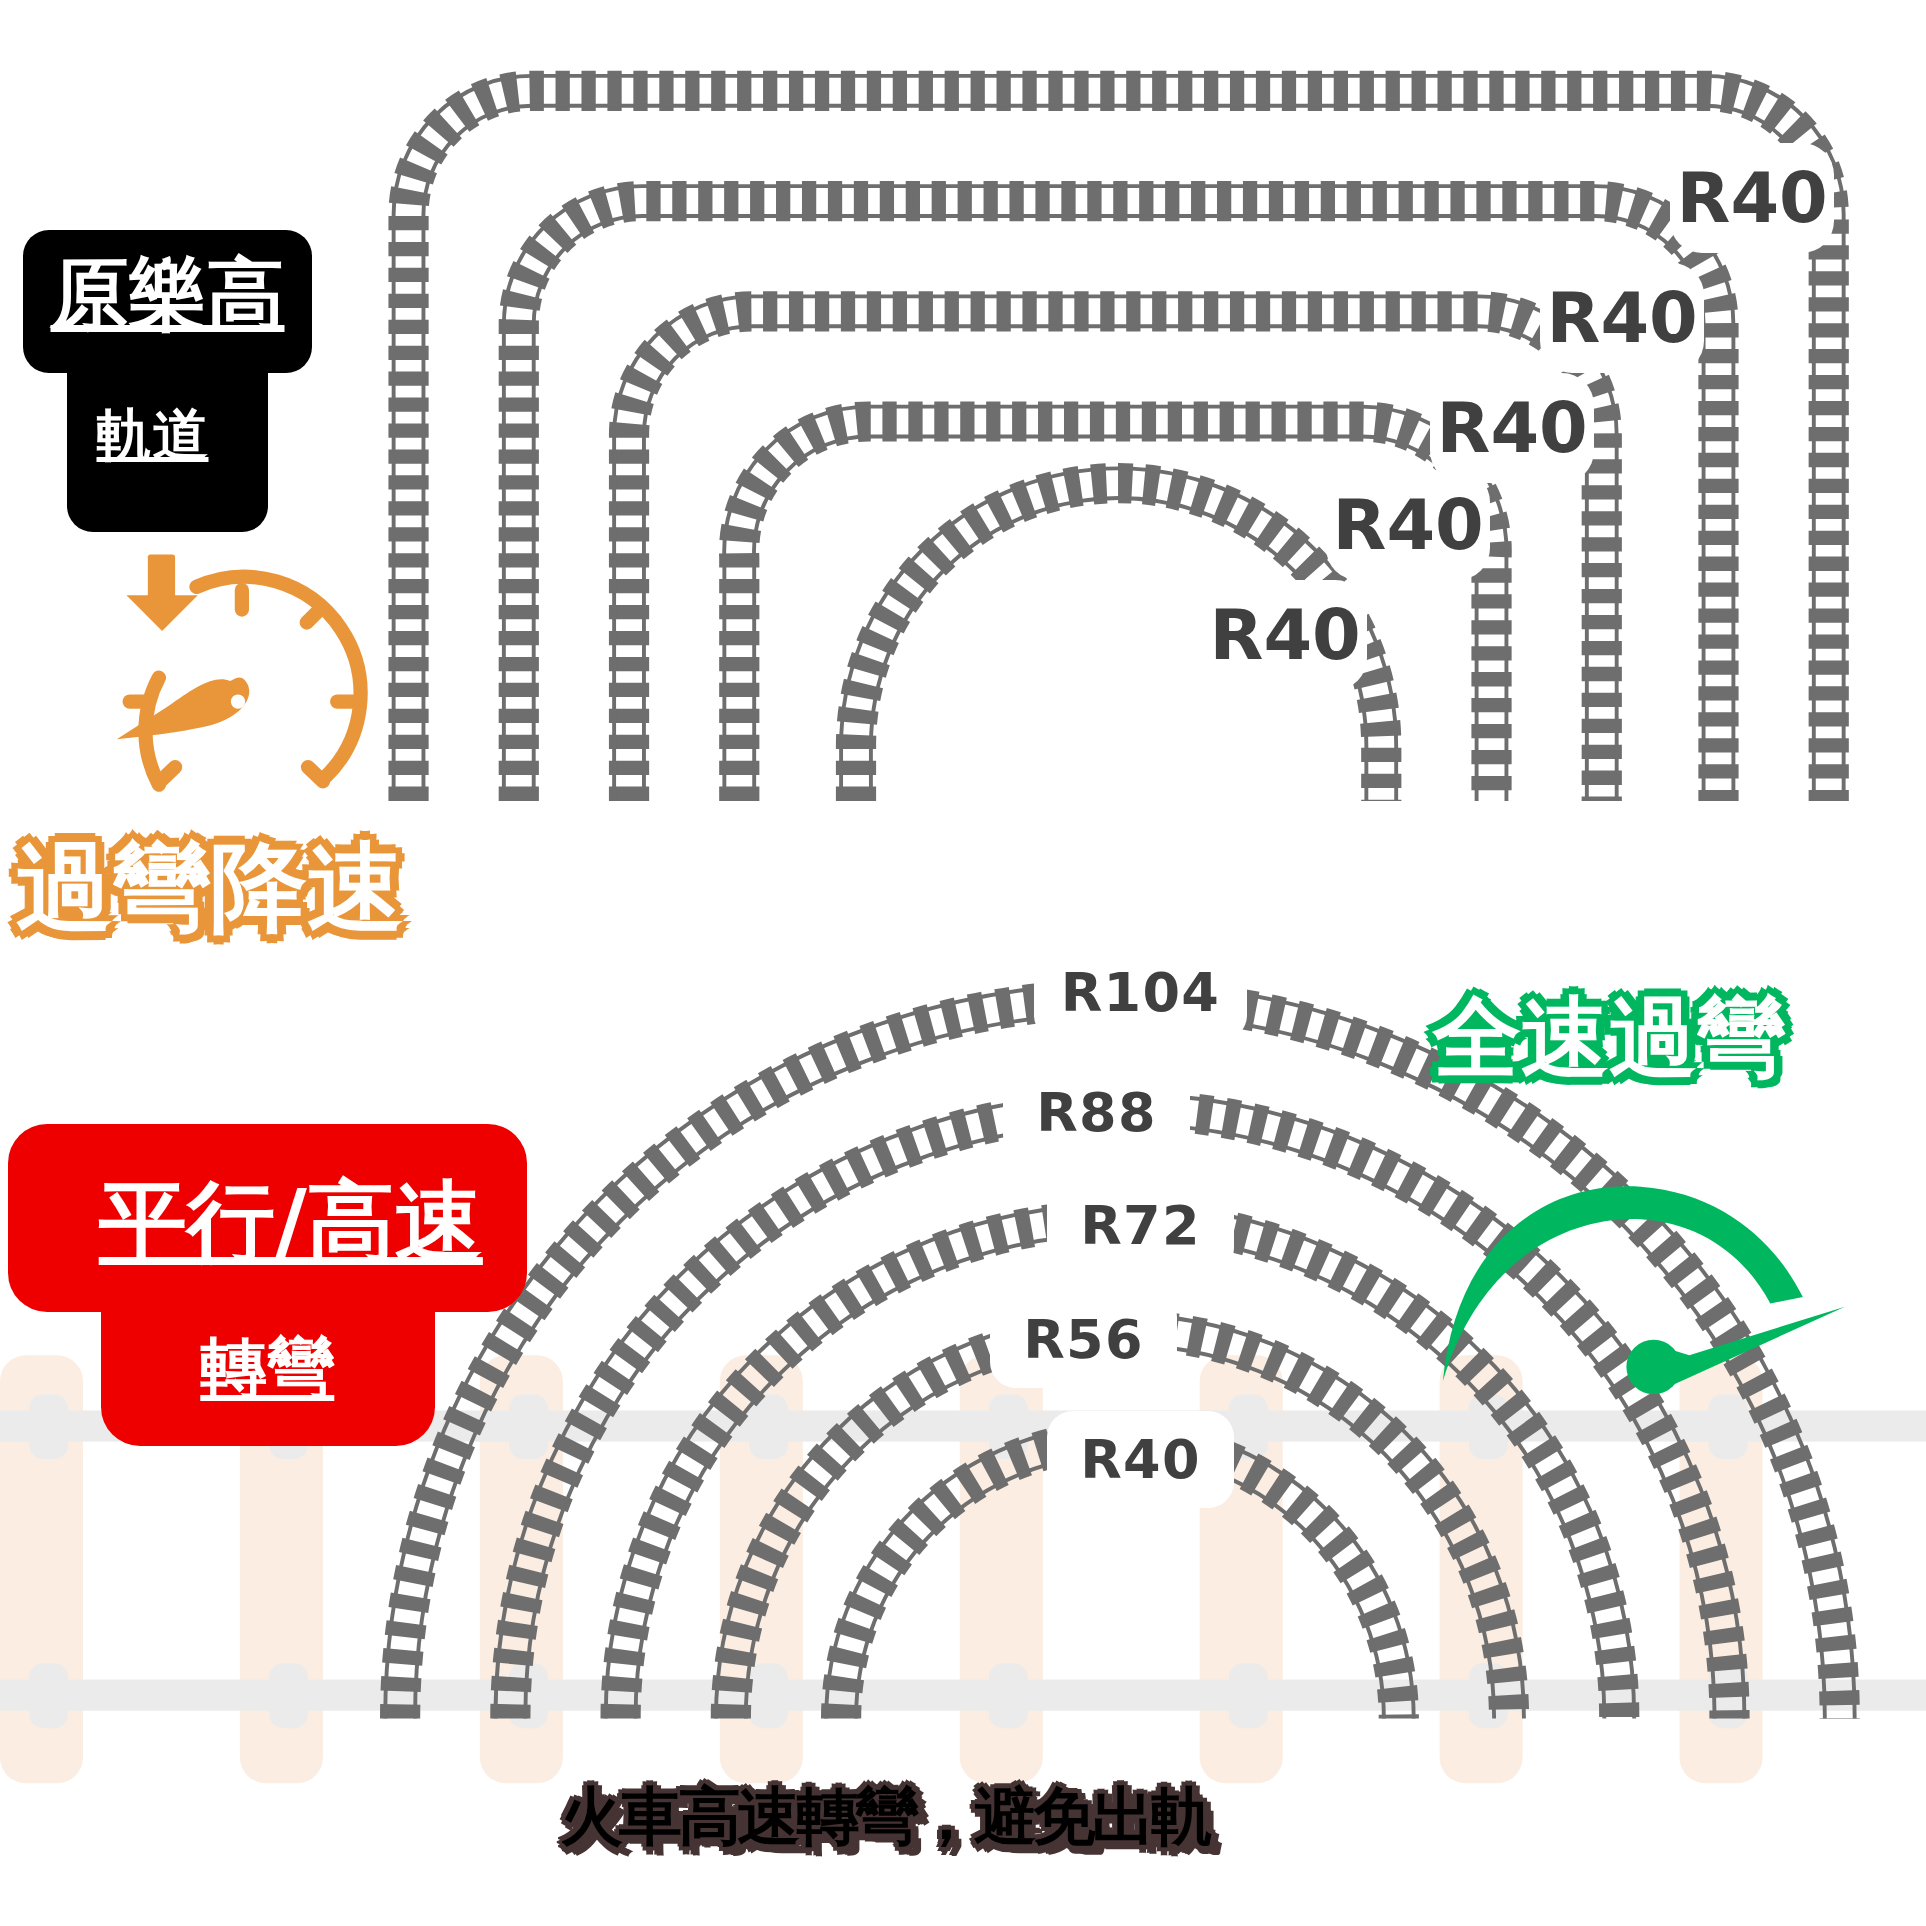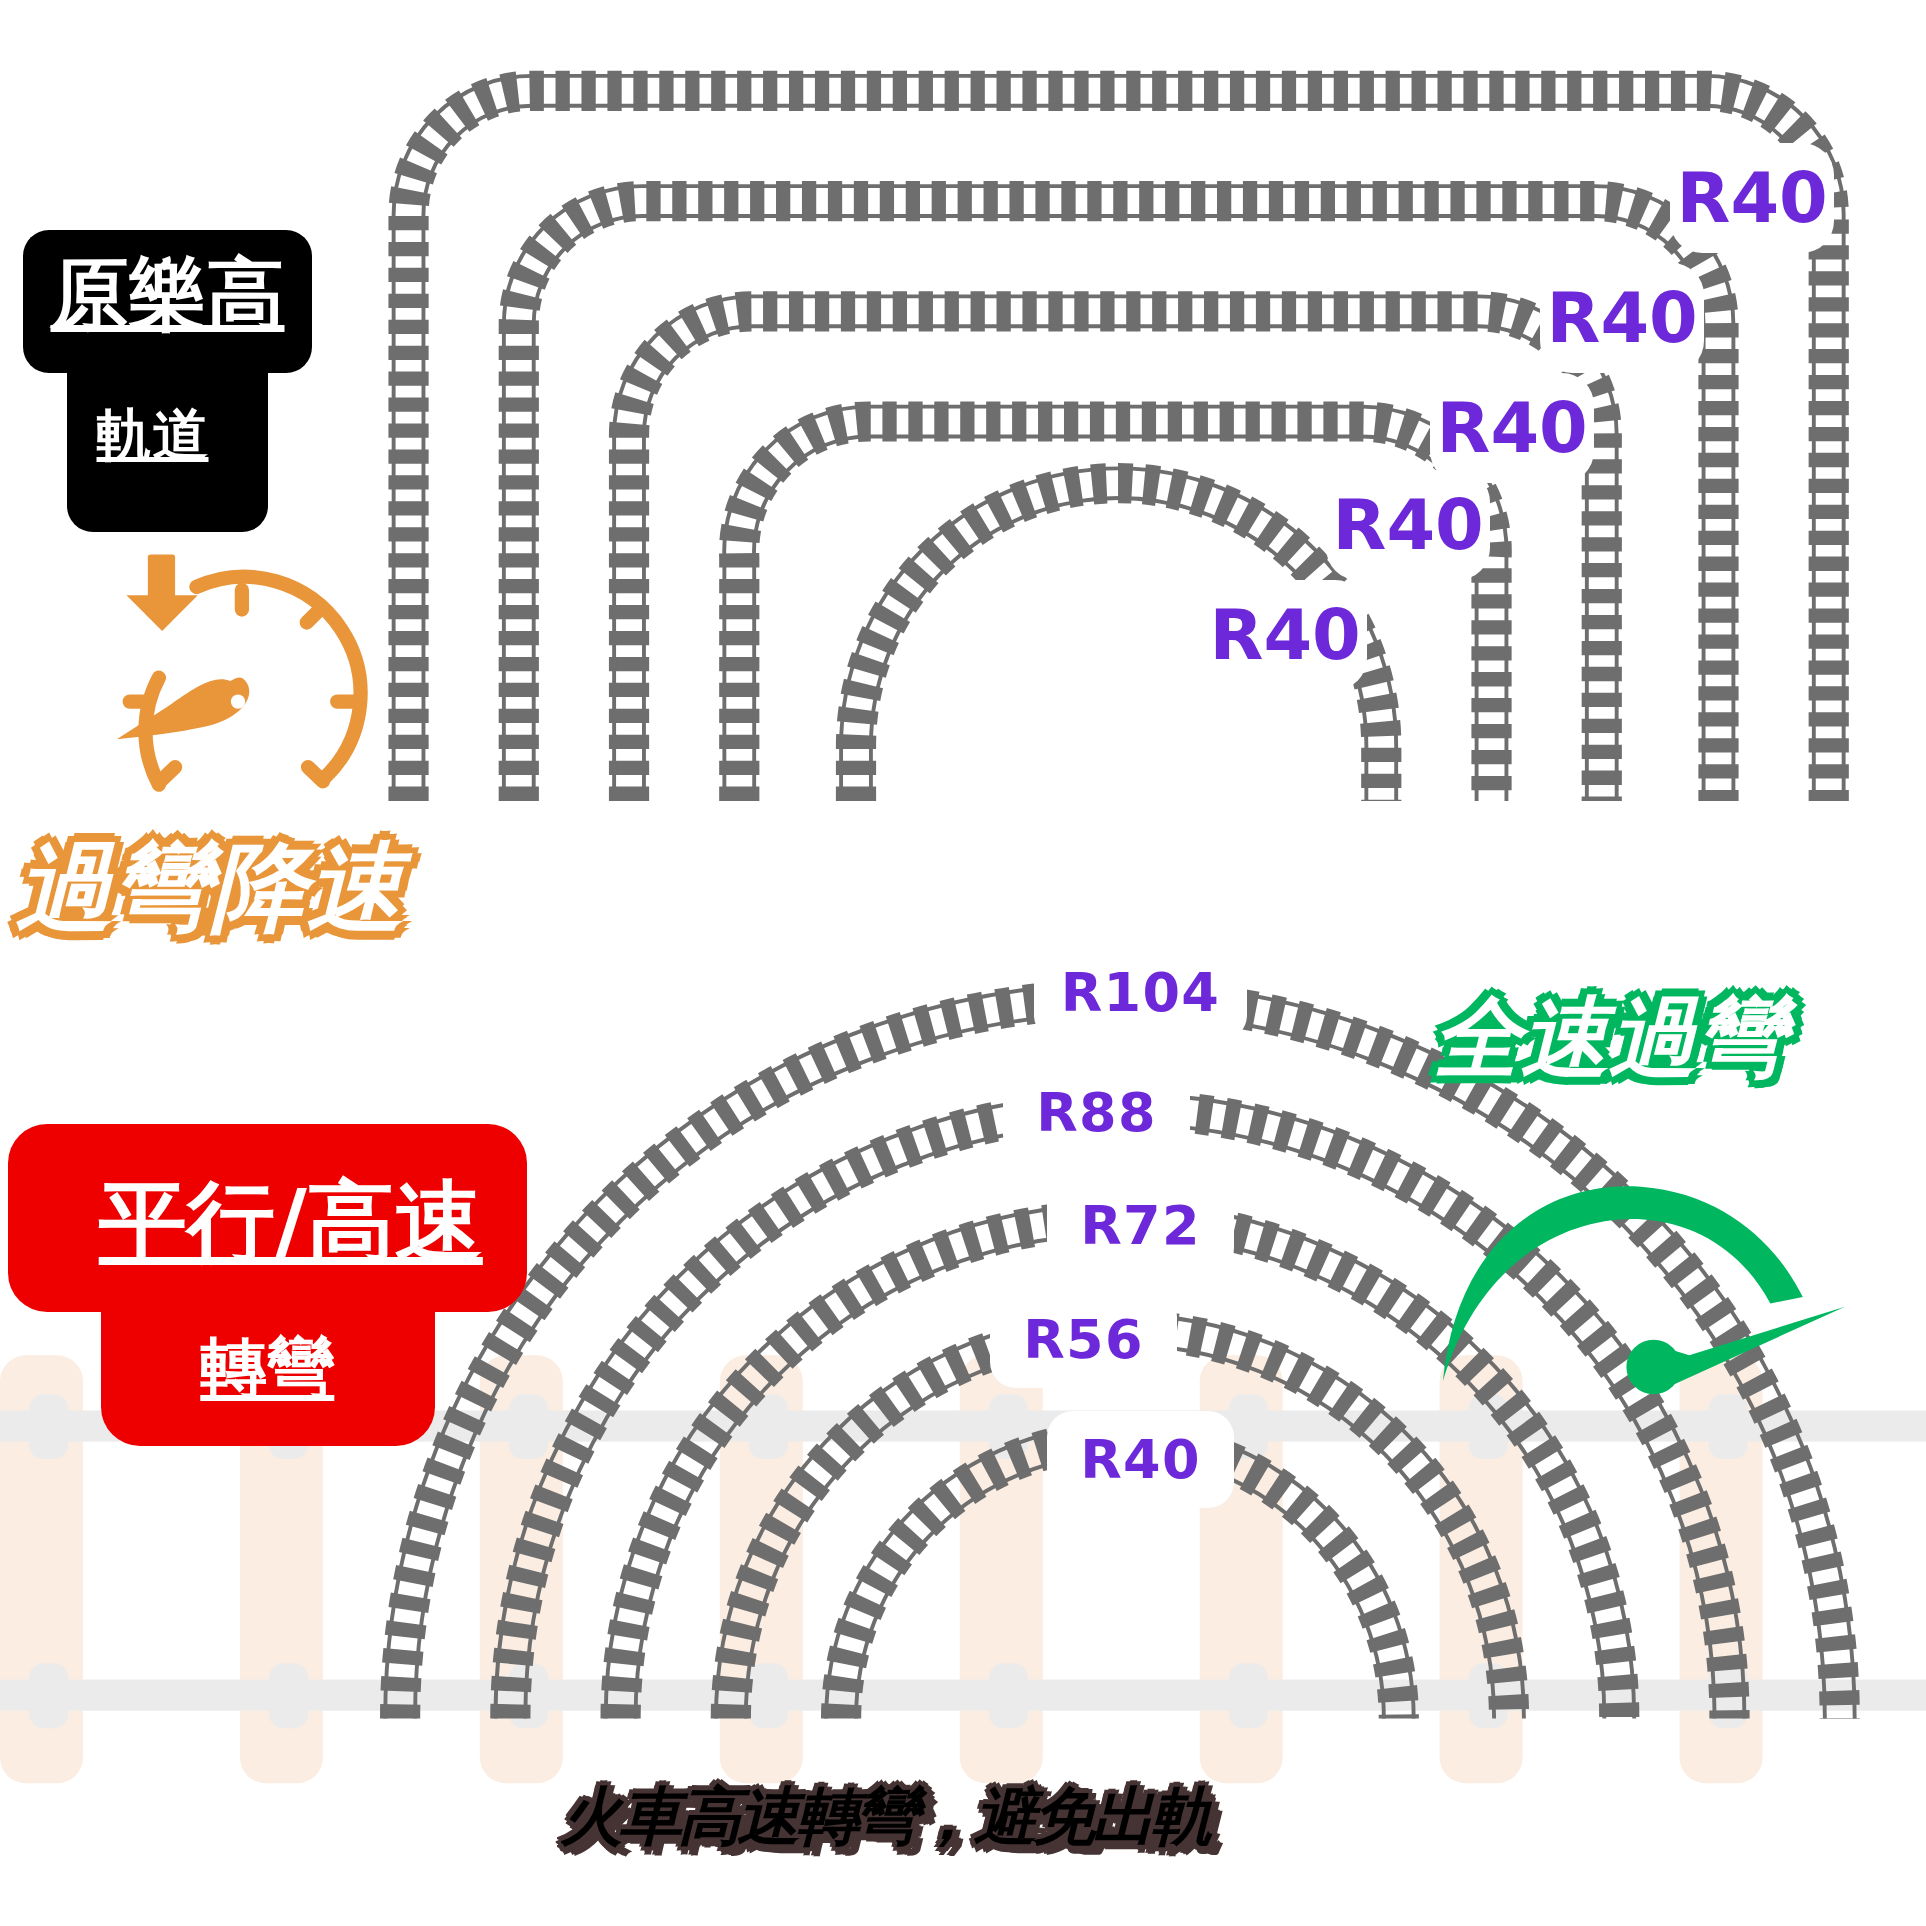--- a/index.html
+++ b/index.html
@@ -1,25 +1,25 @@
 <!DOCTYPE html>
 <html style="font-size:10.4px"><head>
   <meta charset="utf-8">
   <style>
     html, body { margin: 0; padding: 0; background: #ffffff; }
     body { width: 1926px; height: 1926px; position: relative; overflow: hidden;
            font-family: "Liberation Sans", "DejaVu Sans", sans-serif; }
     #canvas { position: absolute; left: 0; top: 0; width: 1926px; height: 1926px; }
     .label-box { position: absolute; display: flex; align-items: center; justify-content: center;
-                 font-weight: bold; color: #6d28d9; font-family: "DejaVu Sans", sans-serif; }
+                 font-weight: bold; color: #404040; font-family: "DejaVu Sans", sans-serif; }
     .r-label { font-size: 54px; letter-spacing: 1.3px; background: #fff; border-radius: 26px;
                padding: 0 9px; line-height: 97px; }
     .r-label-top { font-size: 70px; background: #fff; border-radius: 32px; padding: 0 6.5px; line-height: 110px; }
     .badge { position: absolute; color: #fff; font-weight: bold; font-family: "DejaVu Sans", sans-serif; text-align: center; text-decoration: underline; }
-    .outlined-text { position: absolute; font-weight: bold; font-family: "DejaVu Sans", sans-serif; white-space: nowrap; font-style: italic; }
+    .outlined-text { position: absolute; font-weight: bold; font-family: "DejaVu Sans", sans-serif; white-space: nowrap; }
   </style>
 </head>
 <body>
 
 <svg id="canvas" viewBox="0 0 2970 2970" xmlns="http://www.w3.org/2000/svg">
   <defs>
 
     <pattern id="sleeperV" x="0" y="0" width="60" height="40" patternUnits="userSpaceOnUse">
       <rect x="0" y="8" width="60" height="22" fill="#6E6E6E"></rect>
     </pattern>

